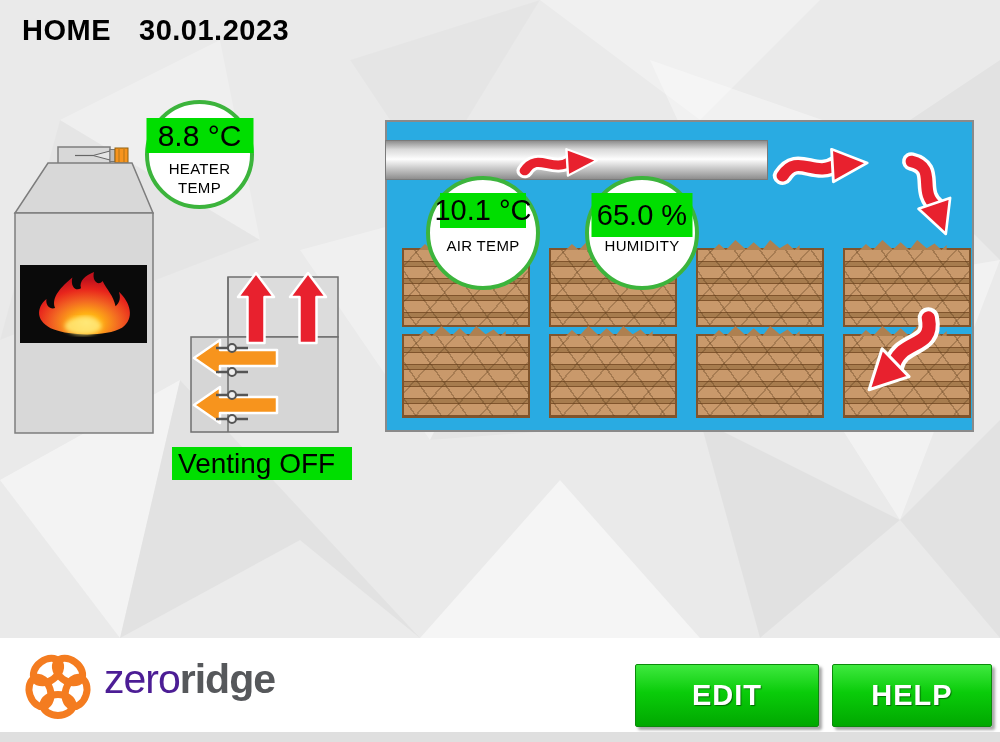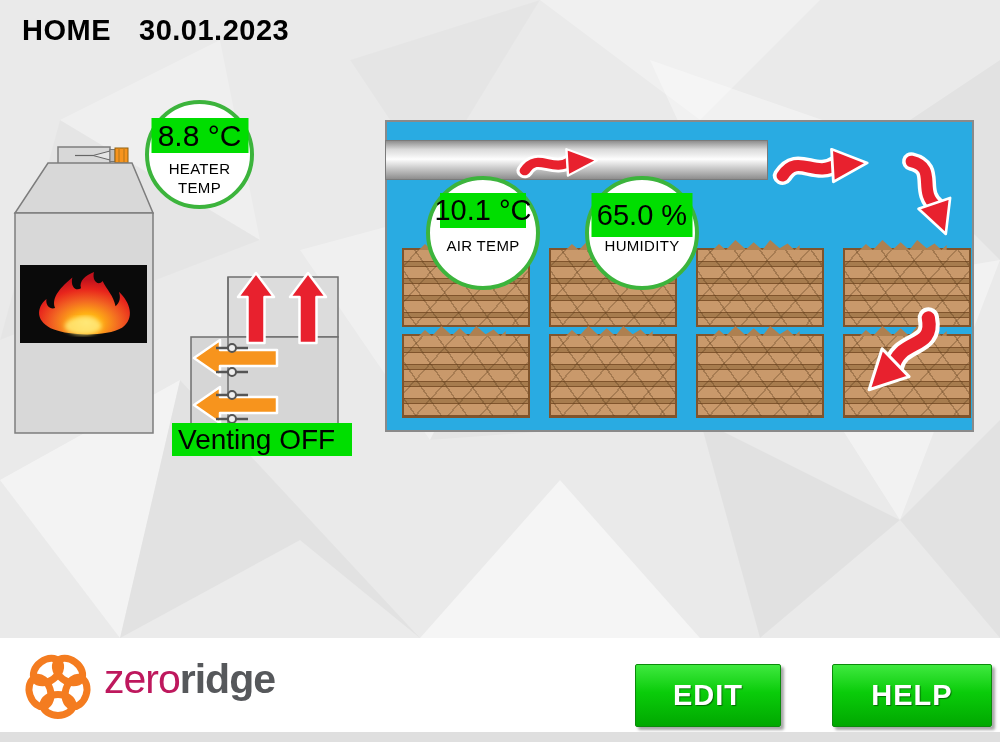--- a/index.html
+++ b/index.html
@@ -22,32 +22,32 @@
   .badge-value{
     position:absolute;left:50%;transform:translateX(-50%);
     background:#00DE00;color:#000;white-space:nowrap;
     display:flex;align-items:center;justify-content:center;
   }
   .badge-label{
     position:absolute;left:0;right:0;color:#000;
     font-size:15px;line-height:19px;letter-spacing:.3px;
   }
   #heater-badge{left:145px;top:100px;width:109px;height:109px;}
-  #heater-badge .badge-value{top:14px;width:97px;height:35px;font-size:30px;}
+  #heater-badge .badge-value{top:14px;width:107px;height:35px;font-size:30px;}
   #heater-badge .badge-label{top:55px;}
   #airtemp-badge{left:426px;top:176px;width:114px;height:114px;}
   #airtemp-badge .badge-value{top:13px;width:86px;height:35px;font-size:29px;}
   #airtemp-badge .badge-label{top:56px;text-align:center;}
   #humidity-badge{left:585px;top:176px;width:114px;height:114px;}
   #humidity-badge .badge-value{top:13px;width:101px;height:44px;font-size:29px;}
   #humidity-badge .badge-label{top:56px;}
   
   #vent-svg{left:180px;top:270px;}
   #venting-status{
-    left:172px;top:423px;width:180px;height:33px;
+    left:172px;top:447px;width:180px;height:33px;
     background:#00DE00;color:#000;font-size:28px;line-height:33px;
     padding-left:6px;box-sizing:border-box;white-space:nowrap;
   }
   
   #chamber{
     left:385px;top:120px;width:589px;height:312px;
     background:#29ABE2;border:2px solid #8A8A8A;box-sizing:border-box;
   }
   #duct{
     position:absolute;left:-2px;top:18px;width:383px;height:40px;
@@ -70,32 +70,32 @@
     background:#AE8050;
     clip-path:polygon(0% 100%,7% 45%,15% 100%,26% 10%,38% 95%,47% 30%,57% 100%,66% 8%,77% 85%,86% 40%,94% 100%,100% 55%,100% 100%);
   }
   .row1{top:126px;height:79px;}
   .row2{top:212px;height:84px;}
   .col1{left:15px;}  .col2{left:162px;} .col3{left:309px;} .col4{left:456px;}
   
   #footer{left:0;top:638px;width:1000px;height:94px;background:#FFFFFF;}
   #bottom-strip{left:0;top:732px;width:1000px;height:10px;background:#DFDFDF;}
   #brand{position:absolute;left:104px;top:18px;font-size:41px;letter-spacing:-1px;}
-  #brand .zero{color:#be185d;font-weight:400;}
+  #brand .zero{color:#4c1d95;font-weight:400;}
   #brand .ridge{color:#56585B;font-weight:700;}
   .green-btn{
     position:absolute;top:26px;height:63px;border:1px solid #0A8B0A;border-radius:2px;
     background:linear-gradient(to bottom,#3FE93F 0%,#0ACC0A 45%,#00A800 100%);
     color:#fff;font-weight:bold;font-size:29px;letter-spacing:1px;
     font-family:"Liberation Sans",sans-serif;
     text-shadow:1px 1px 1px rgba(0,0,0,.45);
     box-shadow:3px 3px 3px rgba(0,0,0,.35);
     cursor:pointer;
   }
-  #edit-button{left:635px;width:146px;}
+  #edit-button{left:635px;width:184px;}
   #help-button{left:832px;width:160px;}
 </style>
 </head>
 <body>
 
 <div id="screen">
 
   <svg class="abs" style="left:0;top:0" width="1000" height="638" viewBox="0 0 1000 638">
     <g stroke="none">
       <polygon points="0,480 180,380 120,638" fill="rgba(255,255,255,0.45)"></polygon>

